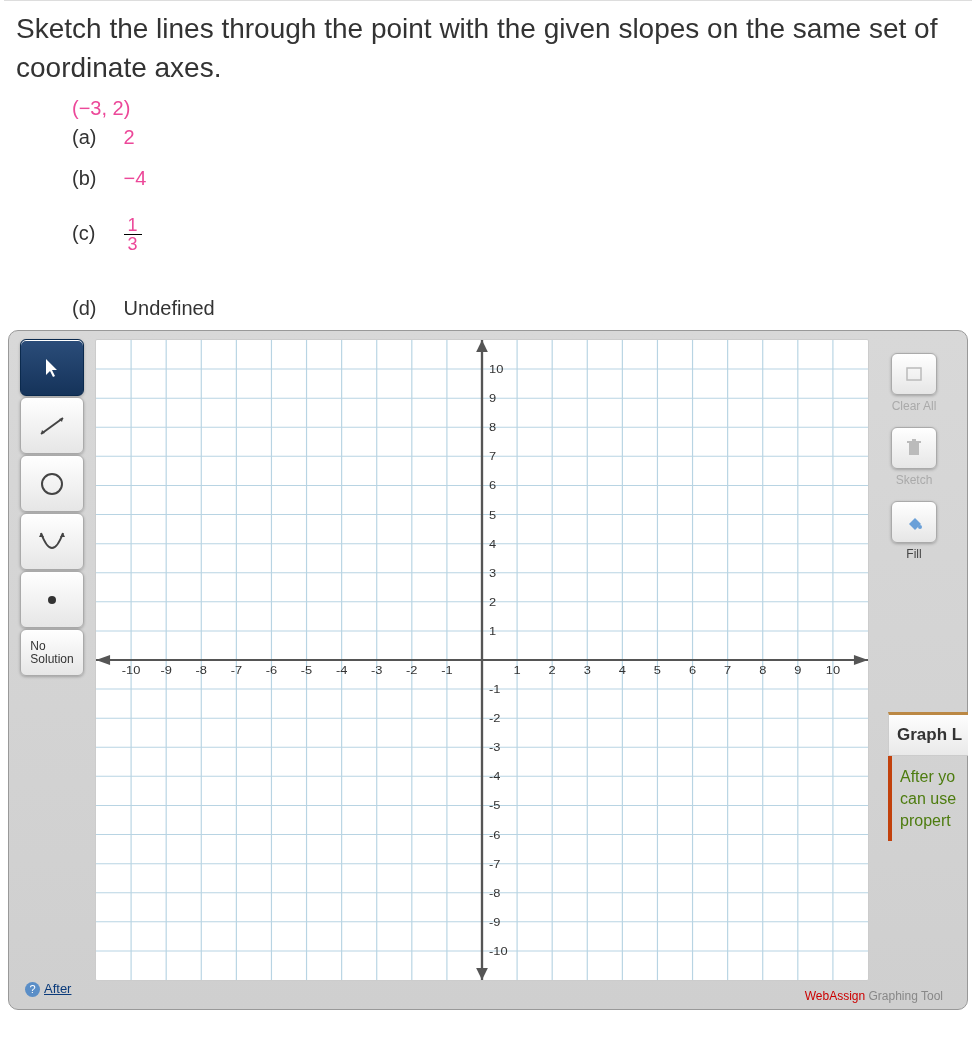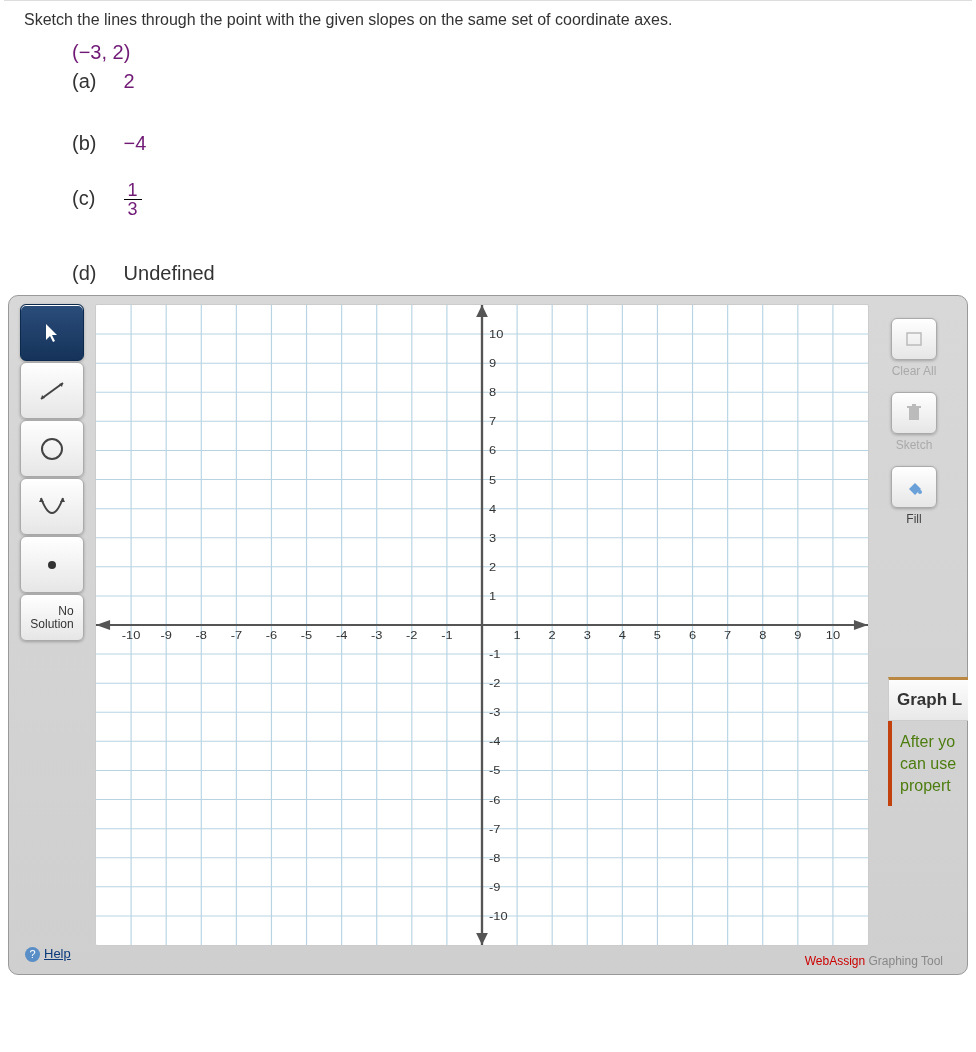--- a/index.html
+++ b/index.html
@@ -1,28 +1,28 @@
 <!DOCTYPE html>
 <html><head>
 <meta charset="utf-8">
 <style>
 html,body{margin:0;padding:0;font-family:Arial,Helvetica,sans-serif;background:#fff;color:#333}
 .wrap{width:976px}
 .top-rule{border-top:1px solid #ddd;height:0;margin:0 4px}
-.question{padding:8px 8px 4px 24px;font-size:16px;line-height:1.4}
+.question{padding:8px 8px 4px 16px;font-size:28px;line-height:1.4}
 .subblock{margin-left:72px;margin-top:6px;font-size:20px}
 .subblock .lbl{display:inline-block;width:46px}
 .subblock .val{display:inline-block}
-.red{color:#701a75}
+.red{color:#ec4899}
 .frac{display:inline-block;vertical-align:middle;text-align:center;line-height:1;font-size:18px}
 .frac .num{display:block;border-bottom:1.2px solid #000;padding:0 4px}
 .frac .den{display:block;padding:0 4px}
 .gt-frame{margin:10px 8px 0 8px;border:1px solid #999;border-radius:10px;background:linear-gradient(#d8d8d8,#cfcfcf);padding:8px;position:relative;height:680px;box-sizing:border-box;overflow:hidden}
 .gt-left{width:70px;float:left}
-.tool{width:62px;height:55px;margin:0 auto 1px;border:1px solid #aaa;border-radius:6px;background:linear-gradient(#fff,#e6e6e6);box-shadow:0 1px 0 #fff inset,0 1px 3px rgba(0,0,0,.25);display:flex;align-items:center;justify-content:center;font-size:13px;color:#333;text-align:right}
+.tool{width:62px;height:55px;margin:0 auto 1px;border:1px solid #aaa;border-radius:6px;background:linear-gradient(#fff,#e6e6e6);box-shadow:0 1px 0 #fff inset,0 1px 3px rgba(0,0,0,.25);display:flex;align-items:center;justify-content:center;font-size:13px;color:#333;text-align:left}
 .tool.selected{background:linear-gradient(#2b4d7a,#15335a);border-color:#0b2a4e;color:#fff}
 .tool.ns{font-size:12px;line-height:1.1;height:45px}
 .help{position:absolute;left:16px;bottom:12px;font-size:13px;color:#555}
 .help a{color:#0a3a7a;text-decoration:underline}
 .help .qm{display:inline-block;width:15px;height:15px;border-radius:50%;background:#5a8ec7;color:#fff;font-size:11px;text-align:center;line-height:15px;margin-right:4px}
 .gt-right{width:90px;float:right}
 .rbtn{width:70px;margin:14px auto 0;text-align:center}
 .ricon{width:44px;height:40px;margin:0 auto 4px;border:1px solid #aaa;border-radius:6px;background:linear-gradient(#fff,#e6e6e6);box-shadow:0 1px 3px rgba(0,0,0,.25);display:flex;align-items:center;justify-content:center;color:#777;font-size:16px}
 .rbtn .lab{font-size:12px;color:#aaa}
 .rbtn.active .lab{color:#444}
@@ -43,21 +43,21 @@
 
 <div class="subblock">
   <span class="red">(−3, 2)</span>
 </div>
 
 <div class="subblock">
   <span class="lbl">(a)</span>
   <span class="val red">2</span>
 </div>
 
-<div class="subblock" style="margin-top:39px">
+<div class="subblock" style="margin-top:18px">
   <span class="lbl">(b)</span>
   <span class="val red">−4</span>
 </div>
 
 <div class="subblock" style="margin-top:26px">
   <span class="lbl">(c)</span>
   <span class="val"><span class="frac red"><span class="num">1</span><span class="den">3</span></span></span>
 </div>
 
 <div class="subblock" style="margin-top:44px">
@@ -220,21 +220,21 @@
             <text x="336" y="178.5454545454545" font-size="11" fill="#333" text-anchor="start">5</text>
             <text x="336" y="149.4545454545455" font-size="11" fill="#333" text-anchor="start">6</text>
             <text x="336" y="120.36363636363637" font-size="11" fill="#333" text-anchor="start">7</text>
             <text x="336" y="91.27272727272725" font-size="11" fill="#333" text-anchor="start">8</text>
             <text x="336" y="62.181818181818244" font-size="11" fill="#333" text-anchor="start">9</text>
             <text x="336" y="33.09090909090901" font-size="11" fill="#333" text-anchor="start">10</text>
           </svg>
   </div>
 
   <div class="help">
-    <span class="qm">?</span><a href="#">Help</a>
+    <span class="qm">?</span><a href="#">After</a>
   </div>
 
   <div class="gt-footer">
     <span class="wa">WebAssign</span><span> Graphing Tool</span>
   </div>
 </div>
 
 <div class="side-panel">
   <div class="side-head">Graph L</div>
   <div class="side-body">

